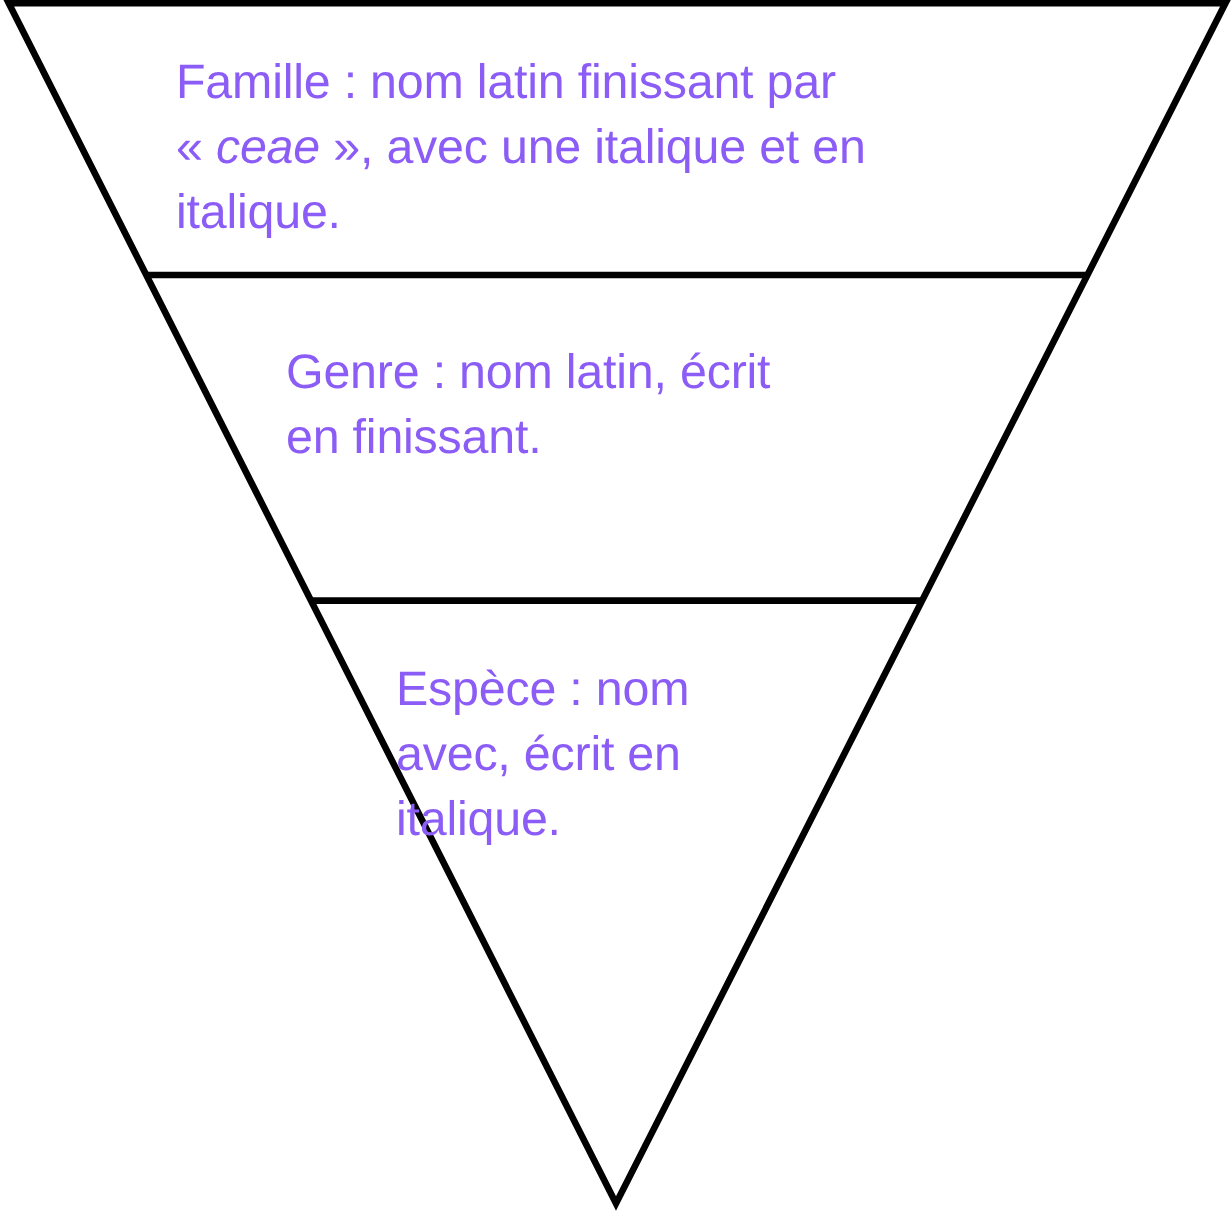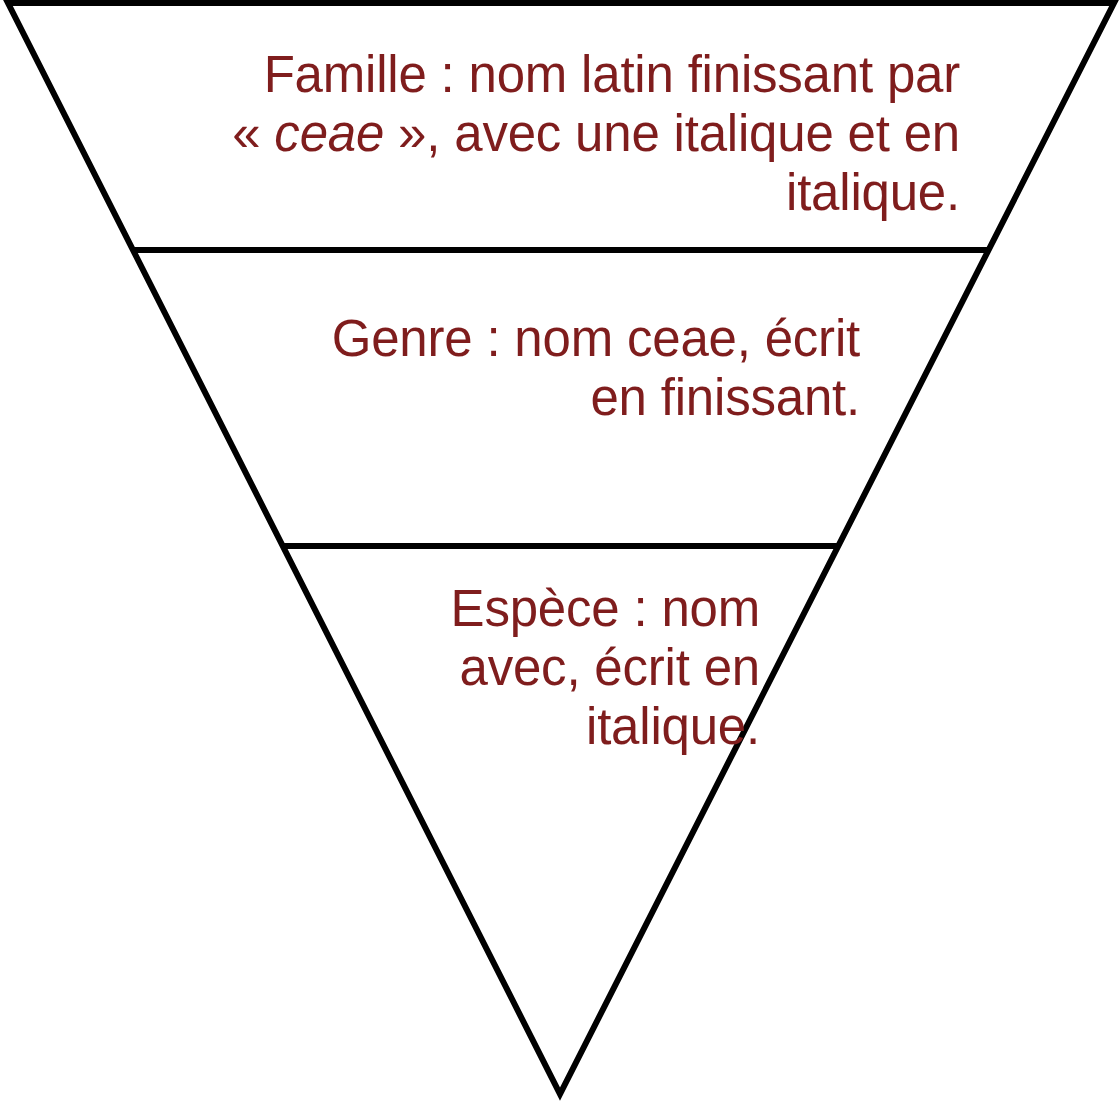--- a/index.html
+++ b/index.html
@@ -17,49 +17,49 @@
     }
     svg.pyramid {
       position: absolute;
       left: 0;
       top: 0;
       width: 1120px;
       height: 1102px;
     }
     .label {
       position: absolute;
-      text-align: right;
-      font-size: 51px;
+      text-align: left;
+      font-size: 44px;
       line-height: 59px;
       letter-spacing: -0.2px;
-      color: #7f1d1d;
+      color: #8b5cf6;
     }
     .label .line { display: block; white-space: nowrap; }
     .label em { }
     #label-famille { left: 160px; width: 800px; top: 45px; }
     #label-genre   { left: 260px; width: 600px; top: 309px; }
-    #label-espece  { left: 360px; width: 400px; top: 579px; }
+    #label-espece  { left: 360px; width: 400px; top: 597px; }
   </style>
 </head>
 <body>
 
 <svg class="pyramid" viewBox="0 0 1120 1102" xmlns="http://www.w3.org/2000/svg">
   <polygon points="8,3 1114,3 560,1094" fill="#ffffff" stroke="#000000" stroke-width="6" stroke-linejoin="miter"></polygon>
   <line x1="133" y1="250" x2="988" y2="250" stroke="#000000" stroke-width="6"></line>
   <line x1="283" y1="546" x2="838" y2="546" stroke="#000000" stroke-width="6"></line>
 </svg>
 
 <div class="label" id="label-famille">
   <span class="line">Famille : nom latin finissant par</span>
   <span class="line"><span>« </span><em>ceae</em><span> », avec une italique et en</span></span>
   <span class="line">italique.</span>
 </div>
 
 <div class="label" id="label-genre">
-  <span class="line">Genre : nom ceae, écrit</span>
+  <span class="line">Genre : nom latin, écrit</span>
   <span class="line">en finissant.</span>
 </div>
 
 <div class="label" id="label-espece">
   <span class="line">Espèce : nom</span>
   <span class="line">avec, écrit en</span>
   <span class="line">italique.</span>
 </div>
 
 </body></html>

